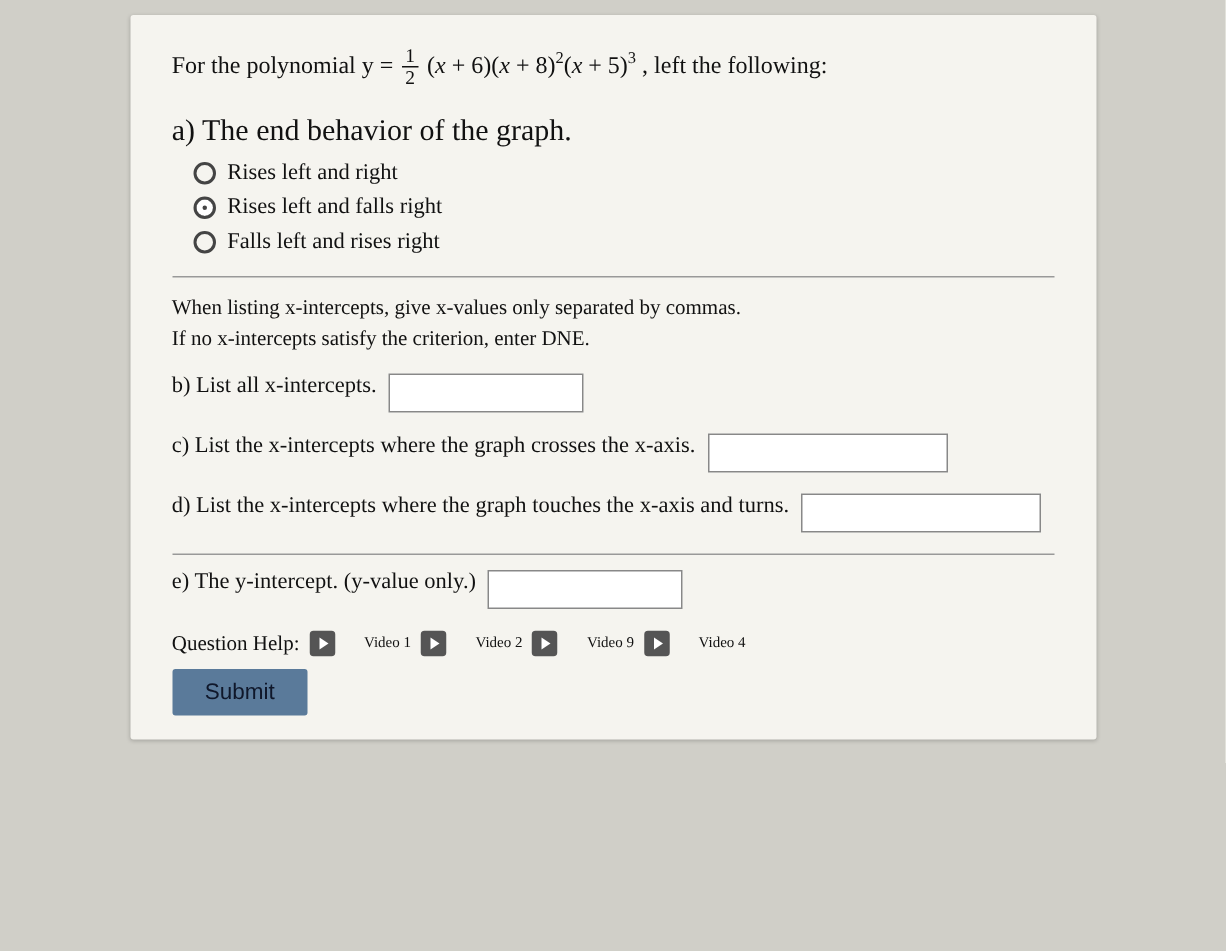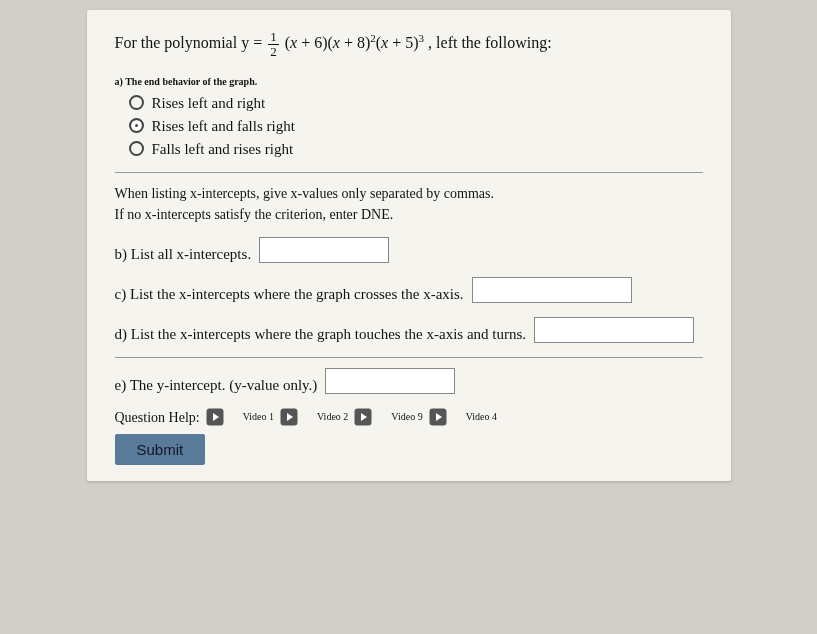--- a/index.html
+++ b/index.html
@@ -41,32 +41,33 @@
       font-size: 13px;
     }
     .fraction .denom {
       padding: 0 2px;
       font-size: 13px;
     }
     .section-a {
       margin-bottom: 14px;
     }
     .section-label {
-      font-size: 10px;
+      font-size: 20px;
       margin-bottom: 8px;
-      font-weight: bold;
+      font-weight: normal;
     }
     .radio-group {
       display: flex;
       flex-direction: column;
       gap: 6px;
       padding-left: 14px;
     }
     .radio-option {
       display: flex;
+      align-items: center;
       gap: 8px;
       font-size: 15px;
       cursor: pointer;
     }
     .radio-circle {
       width: 15px;
       height: 15px;
       border-radius: 50%;
       border: 2px solid #444;
       background: #f5f4ef;
@@ -78,21 +79,21 @@
       border-top: 1px solid #999;
       margin: 14px 0 10px 0;
     }
     .instruction-box {
       font-size: 14px;
       margin-bottom: 12px;
       line-height: 1.5;
     }
     .question-row {
       display: flex;
-      align-items: flex-end;
+      align-items: flex-start;
       gap: 8px;
       font-size: 15px;
       margin-bottom: 14px;
       flex-wrap: wrap;
     }
     .answer-input {
       border: 1px solid #888;
       background: #fff;
       height: 26px;
       width: 130px;

